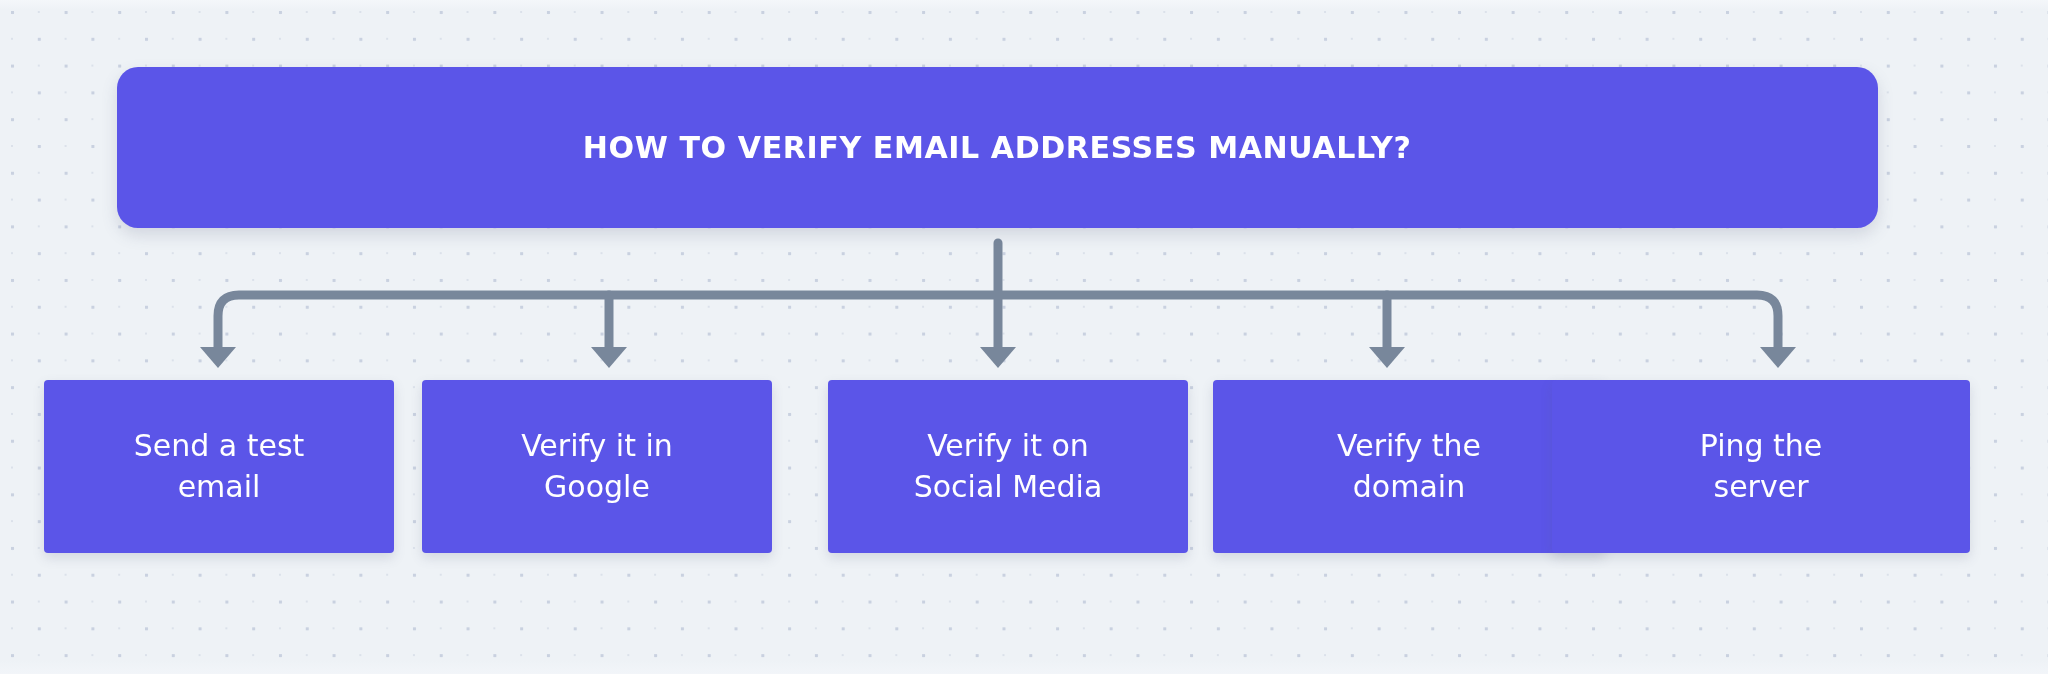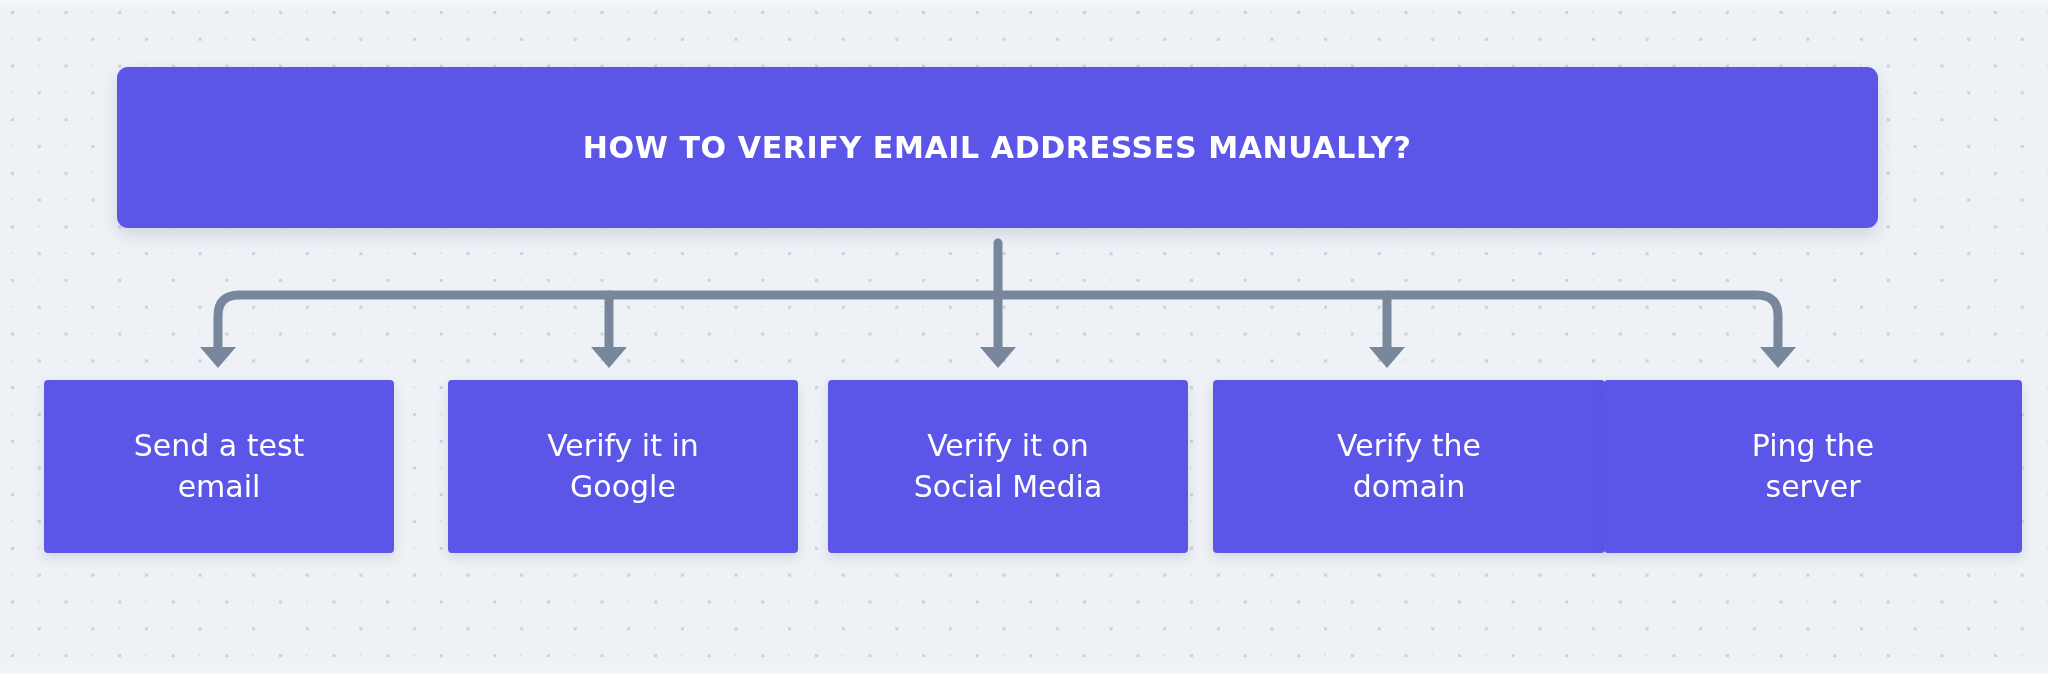--- a/index.html
+++ b/index.html
@@ -72,21 +72,21 @@
     text-align: center;
     box-shadow: 0 5px 12px rgba(82,86,120,0.17);
     box-sizing: border-box;
   }
 
   #header-node {
     left: 117px;
     top: 67px;
     width: 1761px;
     height: 161px;
-    border-radius: 11px;
+    border-radius: 21px;
     box-shadow: 0 7px 16px rgba(82,86,120,0.18);
   }
   #header-title {
     font-family: "DejaVu Sans", sans-serif;
     font-size: 31px;
     font-weight: bold;
     letter-spacing: 0.6px;
     line-height: 1.2;
     transform: scaleX(0.97);
     white-space: nowrap;
@@ -98,24 +98,24 @@
   }
   .leaf-label {
     font-size: 30px;
     font-weight: 400;
     line-height: 1.36;
     padding: 0 14px;
     white-space: pre-line;
   }
 
   #leaf-0 { left: 44px;   width: 350px; }
-  #leaf-1 { left: 448px;  width: 350px; }
+  #leaf-1 { left: 422px;  width: 350px; }
   #leaf-2 { left: 828px;  width: 360px; }
   #leaf-3 { left: 1213px; width: 392px; }
-  #leaf-4 { left: 1604px; width: 418px; }
+  #leaf-4 { left: 1552px; width: 418px; }
 
   
   #connectors {
     position: absolute;
     left: 0; top: 0;
     width: 2048px;
     height: 674px;
     pointer-events: none;
   }
 </style>

